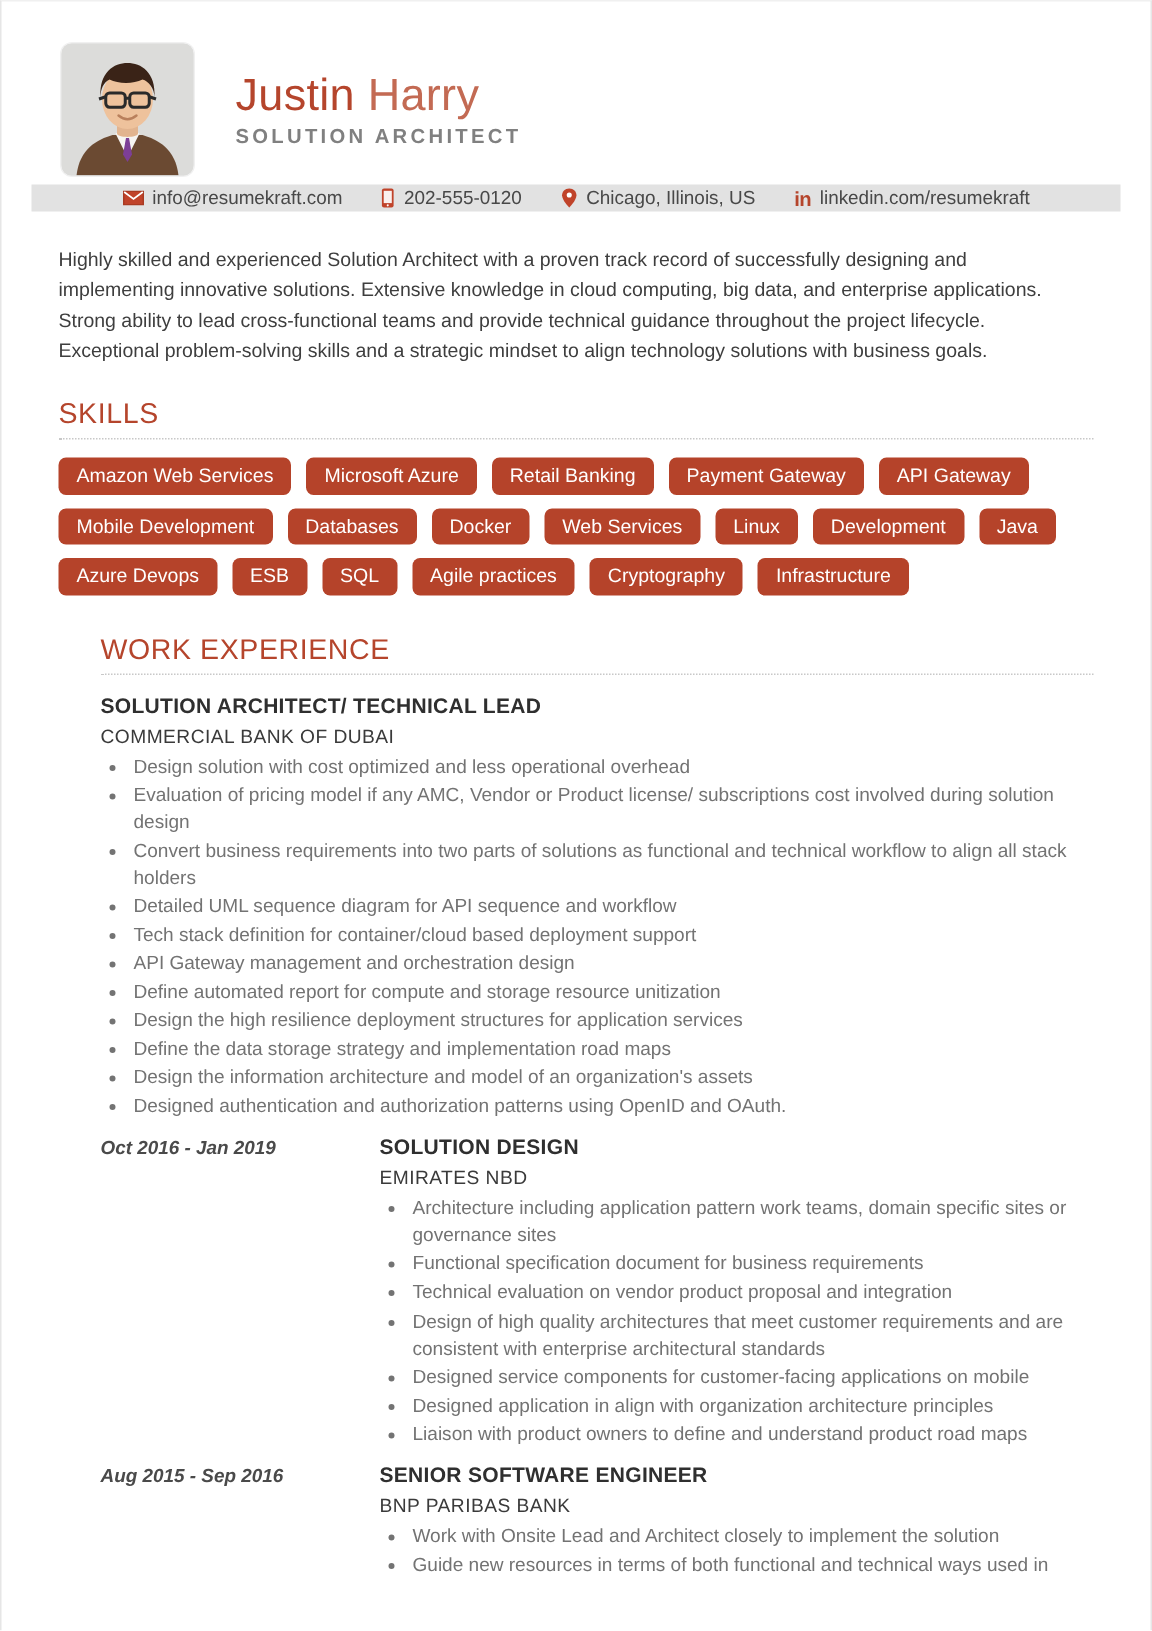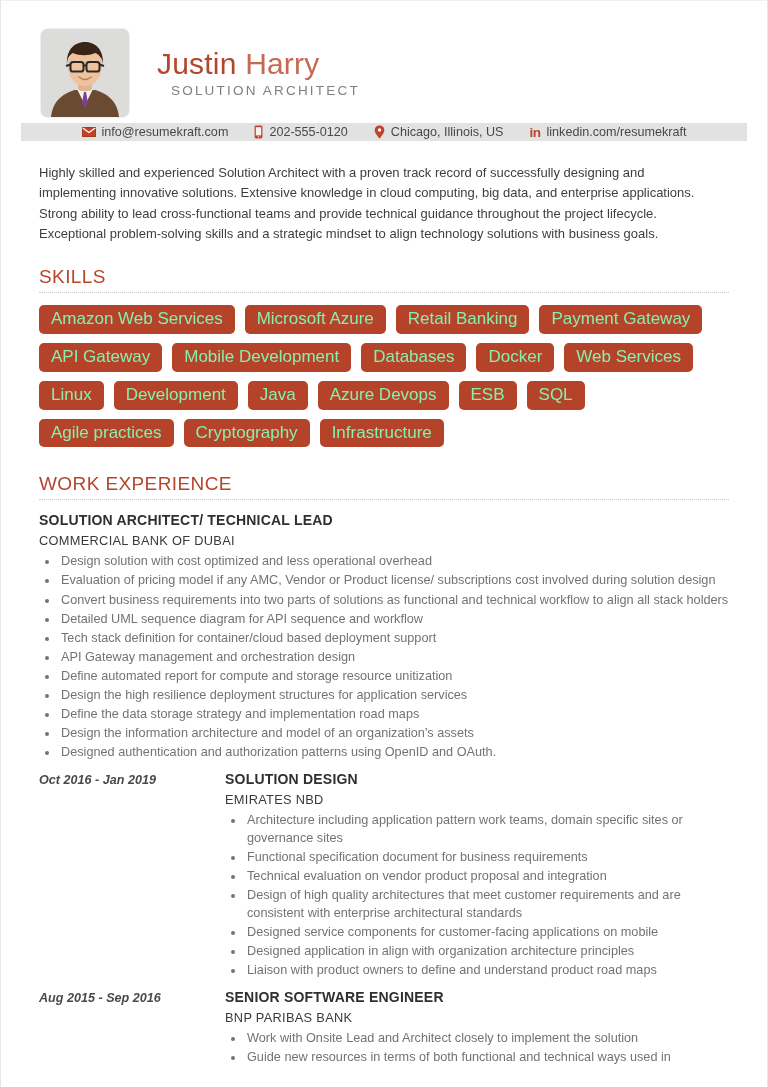--- a/index.html
+++ b/index.html
@@ -50,22 +50,21 @@
     font-weight: 400;
     color: #b5452c;
     white-space: nowrap;
   }
   .name .last { color: #c36a53; }
   .job-title {
     margin-top: 4px;
     font-size: 13.5px;
     letter-spacing: 2.2px;
     color: #808080;
-    font-weight: 400;
-    margin-left: 14px;
+    font-weight: 700;
   }
 
   
   .contact-bar {
     margin: 0 20px;
     background: #e2e2e2;
     height: 18px;
     display: flex;
     align-items: center;
     justify-content: center;
@@ -106,30 +105,30 @@
   .divider {
     border: 0;
     border-top: 1.5px dotted #c8c8c8;
     margin: 0 0 12px 0;
   }
 
   
   .skills { display: flex; flex-wrap: wrap; gap: 9px 10px; }
   .skill {
     background: #b5432a;
-    color: #86efac;
-    font-size: 17px;
+    color: #ffffff;
+    font-size: 13px;
     padding: 5px 12px 6px 12px;
     border-radius: 5px;
     line-height: 1.05;
     white-space: nowrap;
   }
 
   
-  .exp-section { margin-top: 26px; }
+  .exp-section { margin-top: 26px; margin-left: 28px; }
   .job { display: flex; margin-bottom: 9px; }
   .job-dates {
     flex: 0 0 186px;
     font-size: 12.6px;
     font-style: italic;
     font-weight: bold;
     color: #4a4a4a;
     padding-top: 2px;
   }
   .job-body { flex: 1 1 auto; }

